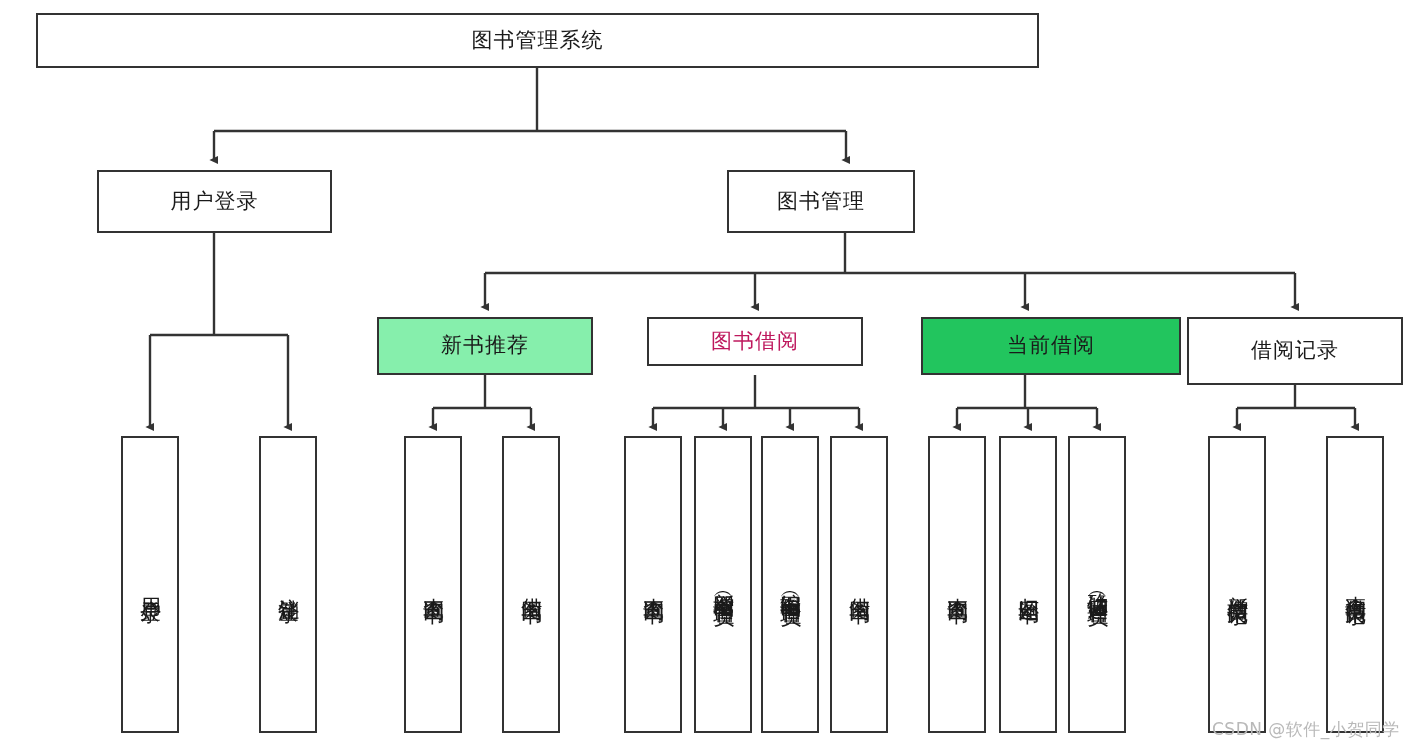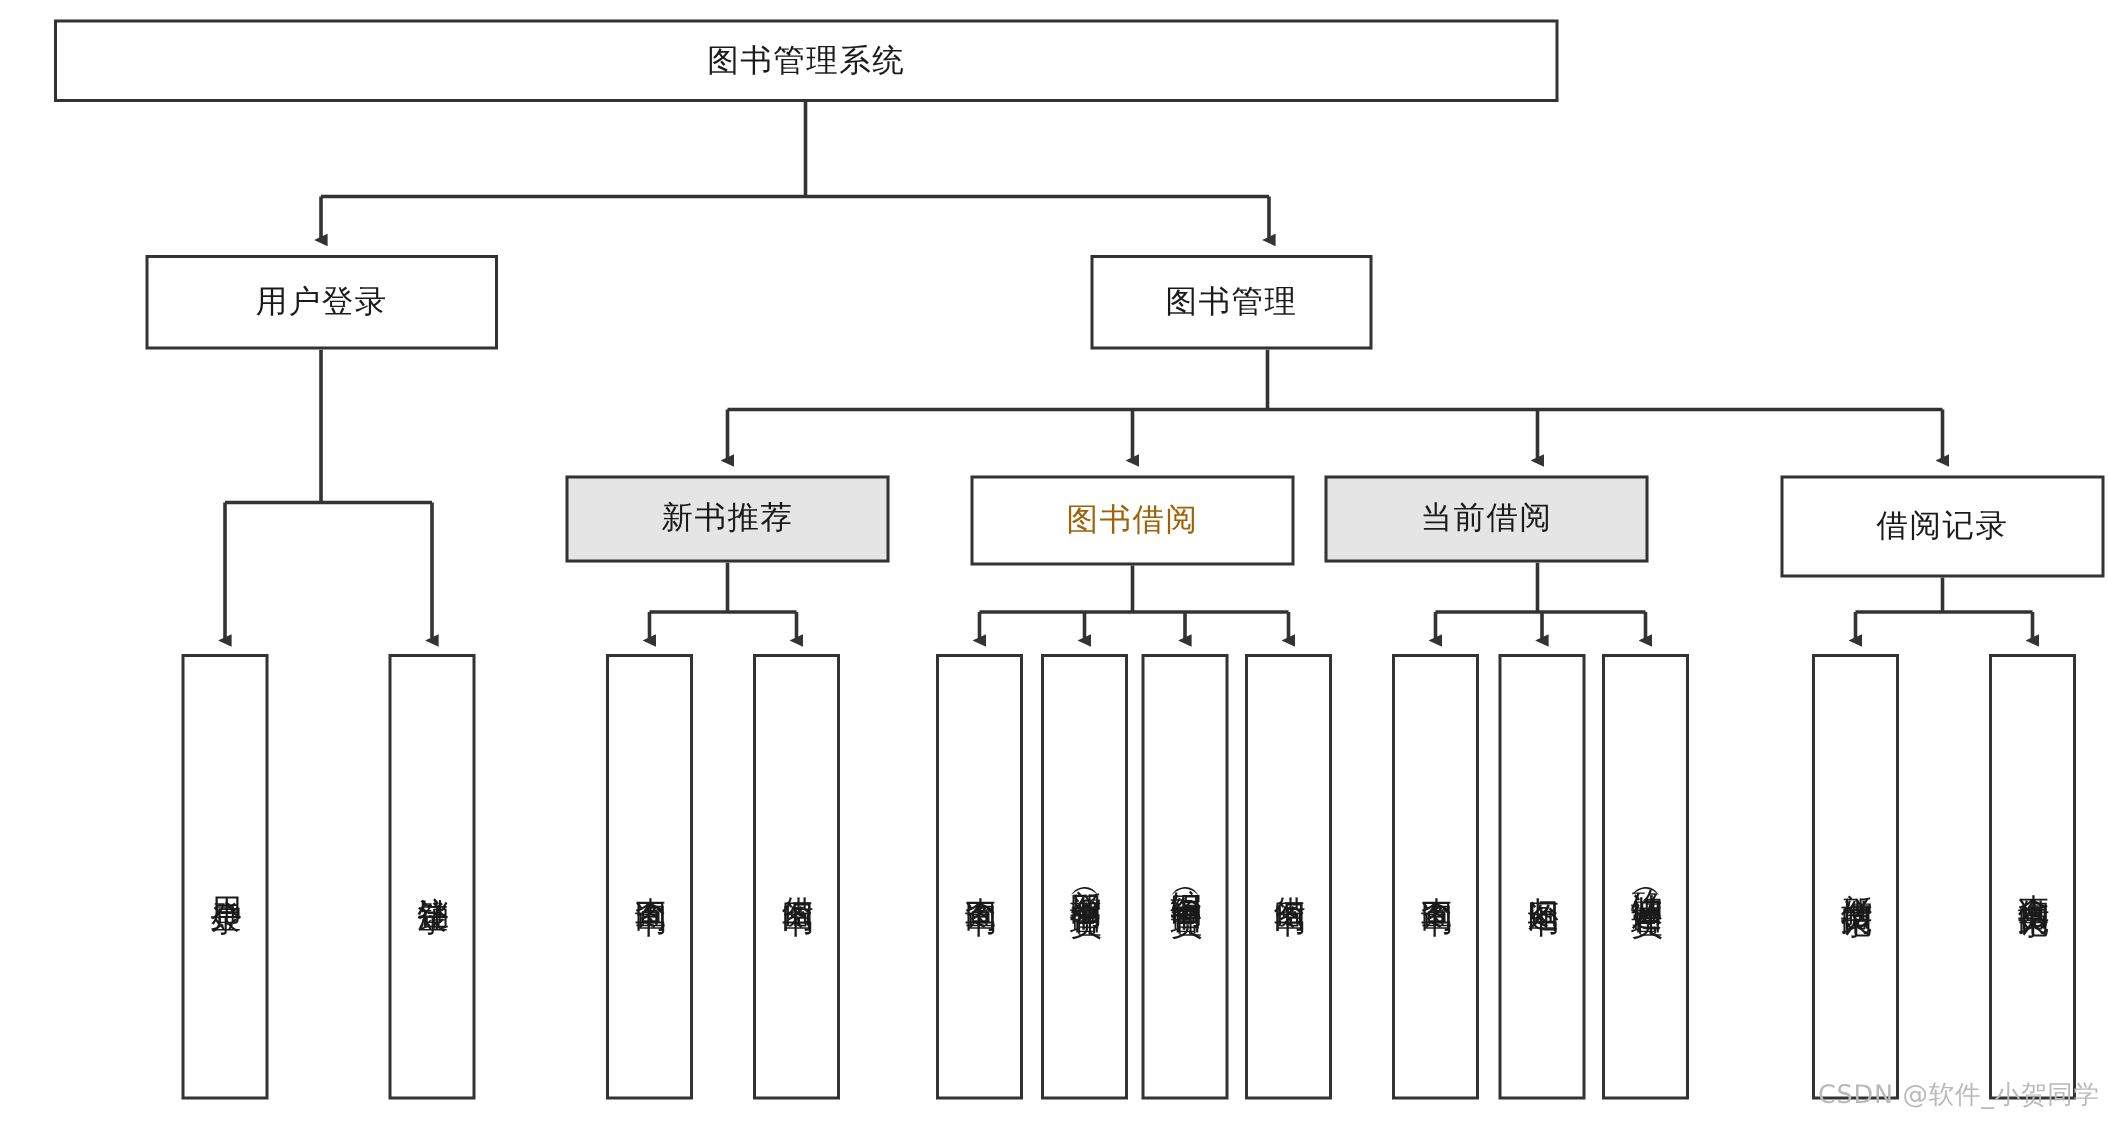--- a/index.html
+++ b/index.html
@@ -119,23 +119,23 @@
       <path d="M 1221 408 L 1221 427" marker-end="url(#arrowhead)"></path>
       <path d="M 1339 408 L 1339 427" marker-end="url(#arrowhead)"></path>
     </g>
   </svg>
 
   <div class="node horiz" id="node-root" style="left: 20px; top: 13px; width: 1003px; height: 55px; border-color: rgb(51, 51, 51); background: rgb(255, 255, 255); color: rgb(26, 26, 26);">图书管理系统</div>
 
   <div class="node horiz" id="node-l1-0" style="left: 81px; top: 170px; width: 235px; height: 63px; border-color: rgb(51, 51, 51); background: rgb(255, 255, 255); color: rgb(26, 26, 26);">用户登录</div>
   <div class="node horiz" id="node-l1-1" style="left: 711px; top: 170px; width: 188px; height: 63px; border-color: rgb(51, 51, 51); background: rgb(255, 255, 255); color: rgb(26, 26, 26);">图书管理</div>
 
-  <div class="node horiz" id="node-l2-0" style="left: 361px; top: 317px; width: 216px; height: 58px; border-color: rgb(51, 51, 51); background: #e5e5e5; color: rgb(26, 26, 26);">新书推荐</div>
-  <div class="node horiz" id="node-l2-1" style="left: 631px; top: 317px; width: 216px; height: 60px; border-color: rgb(51, 51, 51); background: rgb(255, 255, 255); color: #a16207;">图书借阅</div>
-  <div class="node horiz" id="node-l2-2" style="left: 867px; top: 317px; width: 216px; height: 58px; border-color: rgb(51, 51, 51); background: #e5e5e5; color: rgb(26, 26, 26);">当前借阅</div>
+  <div class="node horiz" id="node-l2-0" style="left: 361px; top: 317px; width: 216px; height: 58px; border-color: rgb(51, 51, 51); background: #86efac; color: rgb(26, 26, 26);">新书推荐</div>
+  <div class="node horiz" id="node-l2-1" style="left: 631px; top: 317px; width: 216px; height: 49px; border-color: rgb(51, 51, 51); background: rgb(255, 255, 255); color: #be185d;">图书借阅</div>
+  <div class="node horiz" id="node-l2-2" style="left: 905px; top: 317px; width: 260px; height: 58px; border-color: rgb(51, 51, 51); background: #22c55e; color: rgb(26, 26, 26);">当前借阅</div>
   <div class="node horiz" id="node-l2-3" style="left: 1171px; top: 317px; width: 216px; height: 68px; border-color: rgb(51, 51, 51); background: rgb(255, 255, 255); color: rgb(26, 26, 26);">借阅记录</div>
 
   <div class="node vert" id="node-leaf-0" style="left: 105px; top: 436px; width: 58px; height: 297px; border-color: rgb(51, 51, 51); background: rgb(255, 255, 255); color: rgb(26, 26, 26);">
     <span class="vlabel">用户登录</span>
   </div>
   <div class="node vert" id="node-leaf-1" style="left: 243px; top: 436px; width: 58px; height: 297px; border-color: rgb(51, 51, 51); background: rgb(255, 255, 255); color: rgb(26, 26, 26);">
     <span class="vlabel">注销登录</span>
   </div>
   <div class="node vert" id="node-leaf-2" style="left: 388px; top: 436px; width: 58px; height: 297px; border-color: rgb(51, 51, 51); background: rgb(255, 255, 255); color: rgb(26, 26, 26);">
     <span class="vlabel">查询图书</span>

